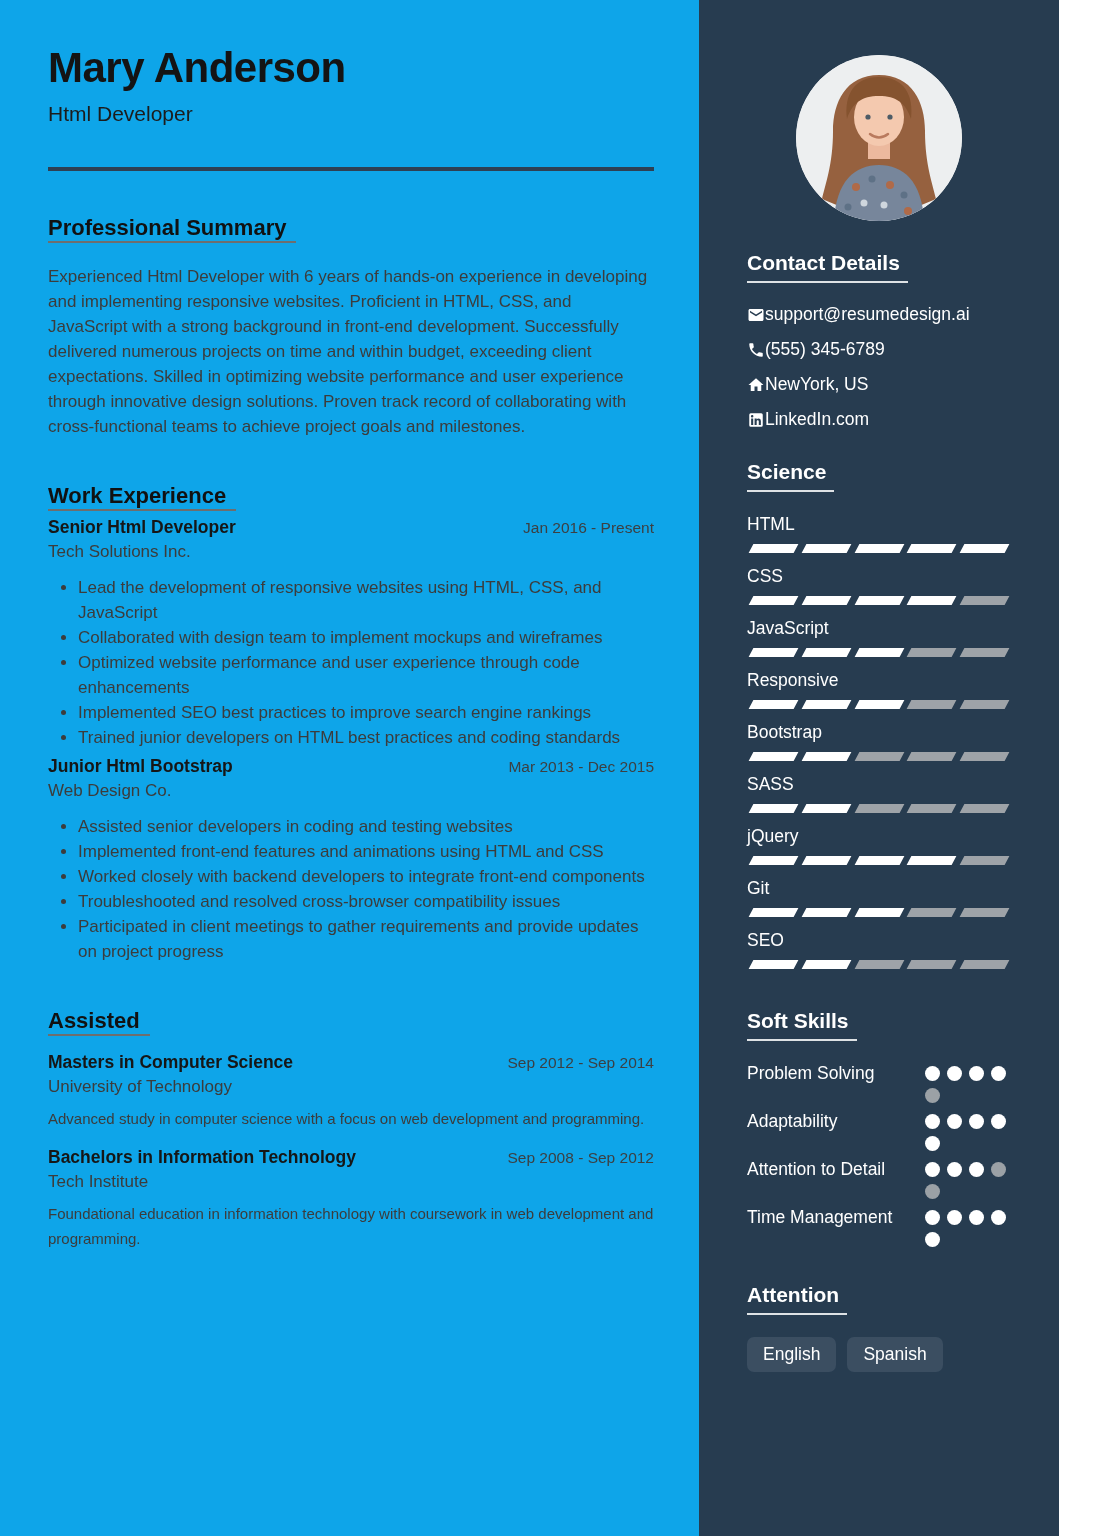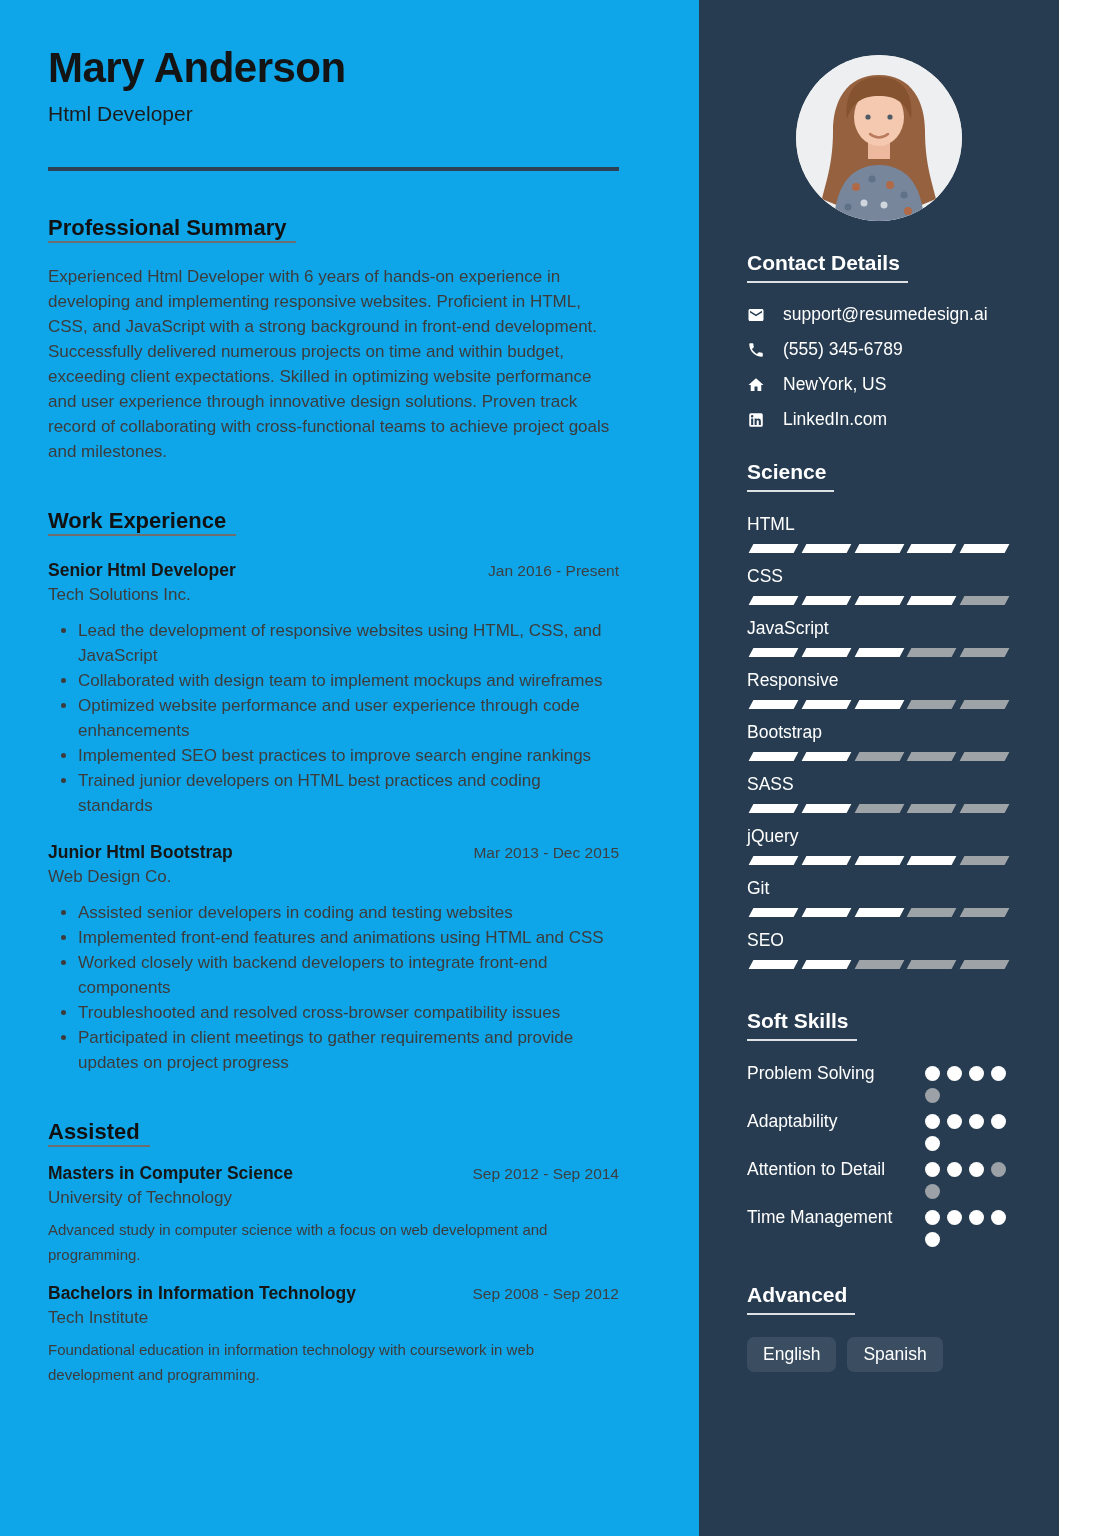--- a/index.html
+++ b/index.html
@@ -14,44 +14,44 @@
   .name { font-size:42px; font-weight:700; color:#141414; margin:0; letter-spacing:-0.5px; }
   .job-subtitle { font-size:21px; color:#1c1c1c; margin-top:10px; }
   .header-rule { height:4px; background:var(--header-rule); margin-top:41px; }
 
   .section { margin-top:44px; }
   .section-heading { display:inline-block; font-size:22px; font-weight:700; color:#111;
     border-bottom:2px solid #6e6e6e; padding:0 10px 0 0; margin:0; }
 
   .body-text { font-size:17px; line-height:25px; color:#3c3c3c; margin:21px 0 0 0; }
 
-  .job { margin-top:24px; }
+  .job { margin-top:6px; }
   .job-head { display:flex; justify-content:space-between; align-items:baseline; }
   .job-title { font-size:17.5px; font-weight:700; color:#161616; }
   .job-date { font-size:15.5px; color:#3c4043; white-space:nowrap; }
   .job-company { font-size:17px; color:#3c3c3c; margin-top:4px; }
   .job ul { margin:13px 0 0 0; padding-left:30px; }
   .job li { font-size:17px; line-height:25px; color:#3c3c3c; }
 
   .edu { margin-top:16px; }
   .edu-desc { font-size:15px; line-height:25px; color:#3c3c3c; margin:9px 0 0 0; }
 
   
-  .sidebar { flex:1; background:var(--sidebar-bg); color:#fff; padding:55px 48px 52px 48px;margin-left:35px; }
+  .sidebar { flex:1; background:var(--sidebar-bg); color:#fff; padding:55px 48px 52px 48px; }
 
   .avatar-wrap { display:flex; justify-content:center; }
   .avatar { width:166px; height:166px; border-radius:50%; overflow:hidden; background:#edeff0; }
   .avatar svg { display:block; }
 
   .side-section { margin-top:30px; }
   .side-heading { display:inline-block; font-size:21px; font-weight:700; color:#fff;
     border-bottom:2px solid rgba(255,255,255,.85); padding:0 8px 6px 0; margin:0; }
 
   .contact-list { margin-top:21px; }
-  .contact-row { display:flex; align-items:center; gap:18px; margin-bottom:14px; font-size:17.5px; }
+  .contact-row { display:flex; align-items:center; gap:0; margin-bottom:14px; font-size:17.5px; }
   .contact-row .cicon { width:18px; height:18px; flex:0 0 18px; display:flex; align-items:center; }
   .contact-row svg { width:18px; height:18px; fill:#fff; }
 
   .skills-list { margin-top:22px; }
   .skill { margin-bottom:13px; }
   .skill-name { font-size:17.5px; margin-bottom:9px; }
   .bar { display:flex; gap:8px; padding:0 4px; }
   .seg { flex:1; height:9px; transform:skewX(-28deg); }
   .seg.filled { background:var(--bar-filled); }
   .seg.empty  { background:var(--bar-empty); }
@@ -349,21 +349,21 @@
               <span class="dot filled"></span>
               <span class="dot filled"></span>
               <span class="dot filled"></span>
               <span class="dot filled"></span>
             </div>
           </div>
         </div>
     </div>
 
     <div class="lang-section">
-      <h3 class="side-heading">Advanced</h3>
+      <h3 class="side-heading">Attention</h3>
       <div id="languages" class="chips">
           <span class="chip">English</span>
           <span class="chip">Spanish</span>
         </div>
     </div>
 
   </aside>
 </div>
 
 </body></html>

